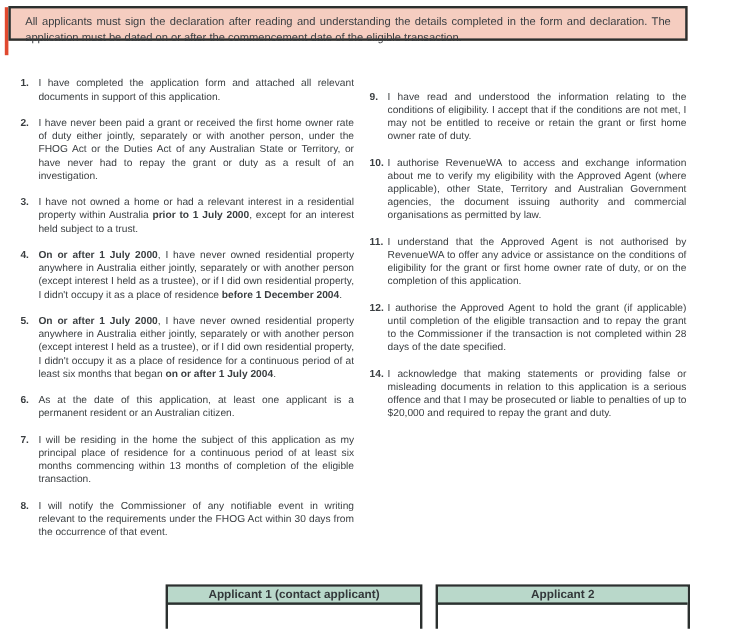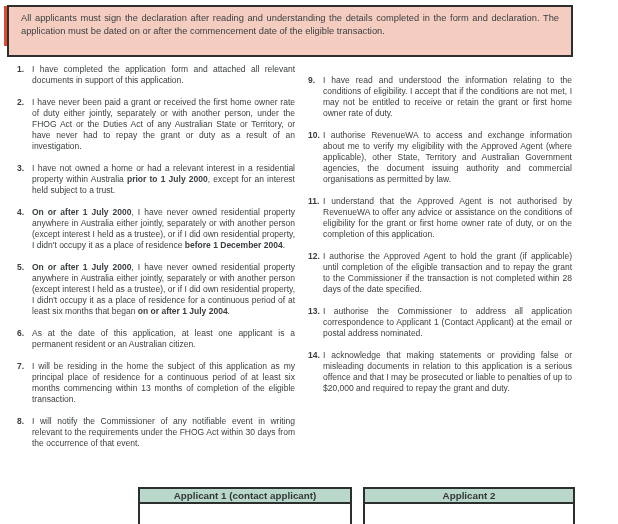--- a/index.html
+++ b/index.html
@@ -14,21 +14,21 @@
   }
   .red-bar {
     position: absolute;
     left: 4px; top: 6px;
     width: 3px; height: 40px;
     background: #e0492f;
   }
   .notice-box {
     position: absolute;
     left: 7px; top: 5px;
-    width: 566px; height: 52px;
+    width: 566px; height: 29px;
     box-sizing: border-box;
     background: #f5cdc0;
     border: 2px solid #2b302f;
     padding: 5px 12px 0 12px;
     font-size: 9.3px;
     line-height: 13px;
     text-align: justify;
   }
   .columns {
     position: absolute;
@@ -146,24 +146,20 @@
   <div class="decl-item">
     <span class="num">11.</span>
     <span class="txt"><span>I understand that the Approved Agent is not authorised by RevenueWA to offer any advice or assistance on the conditions of eligibility for the grant or first home owner rate of duty, or on the completion of this application.</span></span>
   </div>
 
   <div class="decl-item">
     <span class="num">12.</span>
     <span class="txt"><span>I authorise the Approved Agent to hold the grant (if applicable) until completion of the eligible transaction and to repay the grant to the Commissioner if the transaction is not completed within 28 days of the date specified.</span></span>
   </div>
 
-  <div class="decl-item">
-    <span class="num">13.</span>
-    <span class="txt"><span>I authorise the Commissioner to address all application correspondence to Applicant 1 (Contact Applicant) at the email or postal address nominated.</span></span>
-  </div>
 
   <div class="decl-item">
     <span class="num">14.</span>
     <span class="txt"><span>I acknowledge that making statements or providing false or misleading documents in relation to this application is a serious offence and that I may be prosecuted or liable to penalties of up to $20,000 and required to repay the grant and duty.</span></span>
   </div>
 
 </div>
 </div>
 
 <div class="sig-row">

